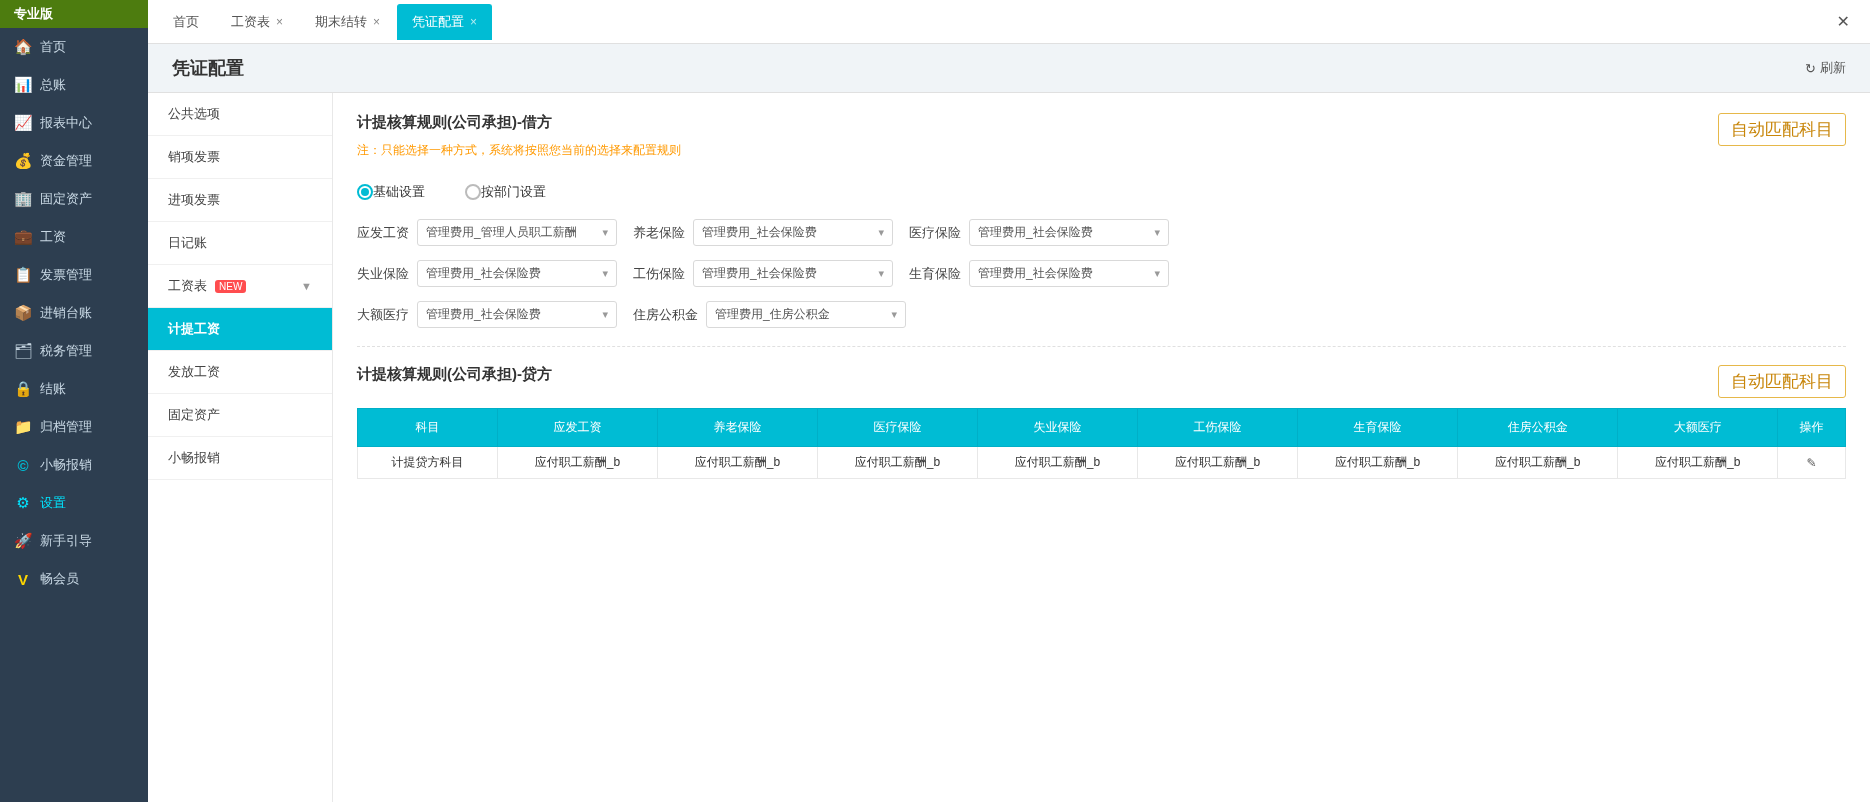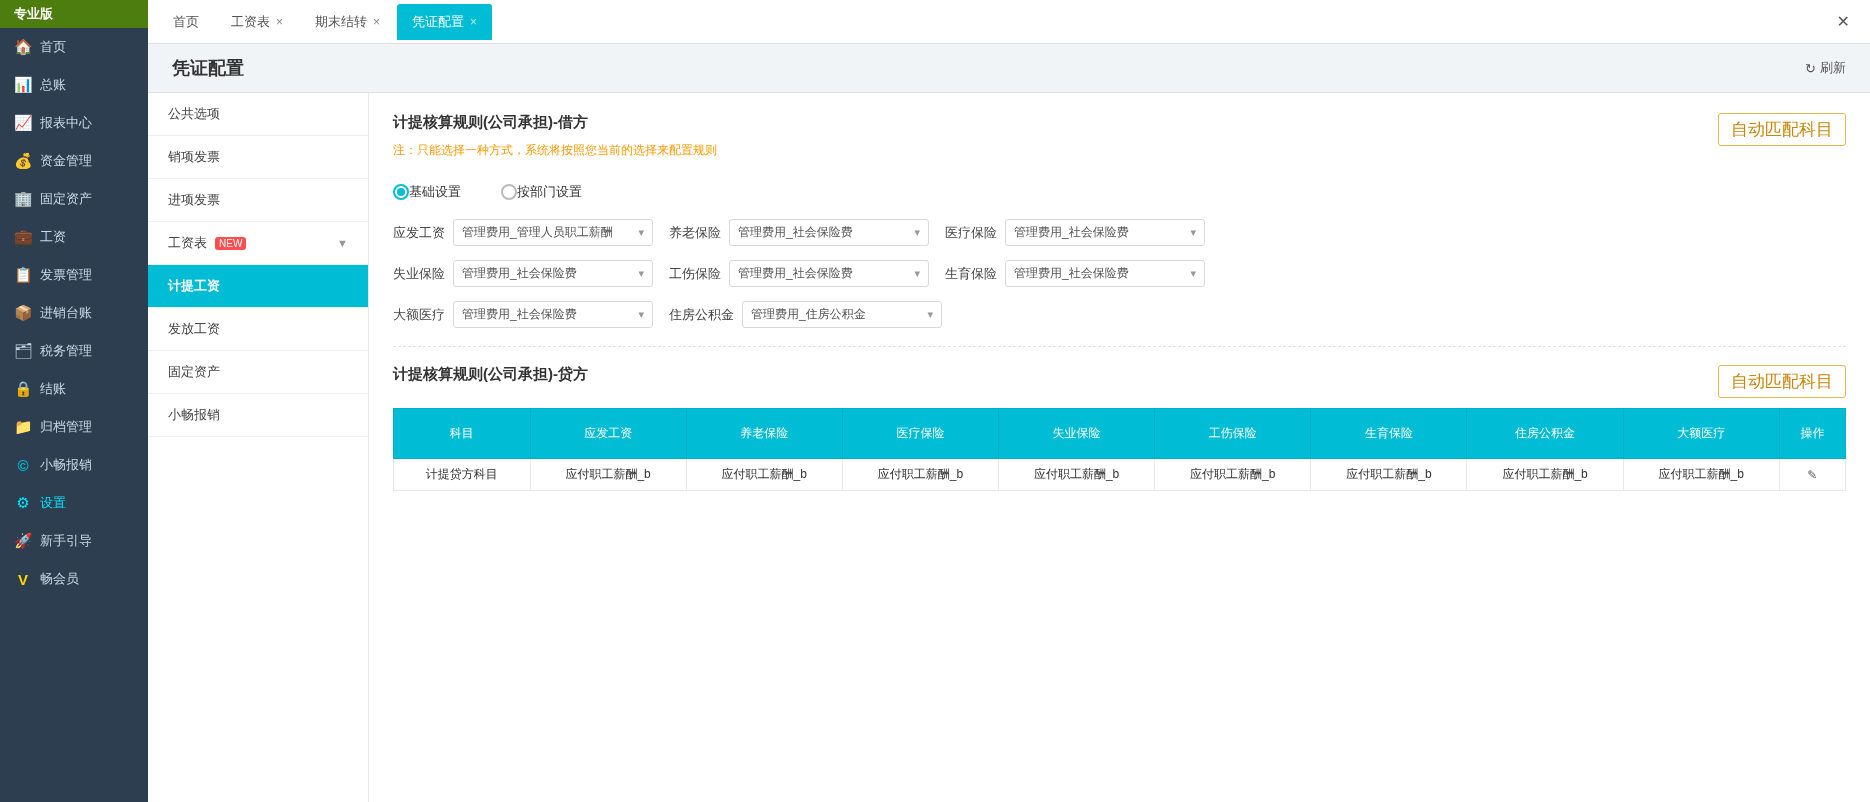--- a/index.html
+++ b/index.html
@@ -102,21 +102,21 @@
 
     
     .content-layout {
       display: flex;
       flex: 1;
       overflow: hidden;
     }
 
     
     .left-nav {
-      width: 221px;
+      width: 185px;
       background: #fff;
       border-right: 1px solid #e8e8e8;
       overflow-y: auto;
       flex-shrink: 0;
     }
     .left-nav-item {
       padding: 12px 20px;
       color: #444;
       cursor: pointer;
       font-size: 13px;
@@ -252,21 +252,21 @@
       margin-top: 8px;
     }
     .data-table {
       width: 100%;
       border-collapse: collapse;
       font-size: 12px;
     }
     .data-table th {
       background: #00bcd4;
       color: #fff;
-      padding: 16px 10px;
+      padding: 10px 10px;
       text-align: center;
       border: 1px solid #00afc7;
       font-weight: normal;
     }
     .data-table td {
       padding: 7px 10px;
       border: 1px solid #e8e8e8;
       text-align: center;
       color: #333;
       background: #fff;
@@ -375,20 +375,23 @@
 
     <div class="left-nav">
       <div class="left-nav-item">
         <span>公共选项</span>
       </div>
       <div class="left-nav-item">
         <span>销项发票</span>
       </div>
       <div class="left-nav-item">
         <span>进项发票</span>
+      </div>
+      <div class="left-nav-item">
+        <span>日记账</span>
       </div>
       <div class="left-nav-item" style="justify-content:flex-start;gap:4px;">
         <span>工资表</span>
         <span class="new-badge">NEW</span>
         <span style="margin-left:auto;color:#999;font-size:11px;">▼</span>
       </div>
       <div class="left-nav-item active">
         <span>计提工资</span>
       </div>
       <div class="left-nav-item">

